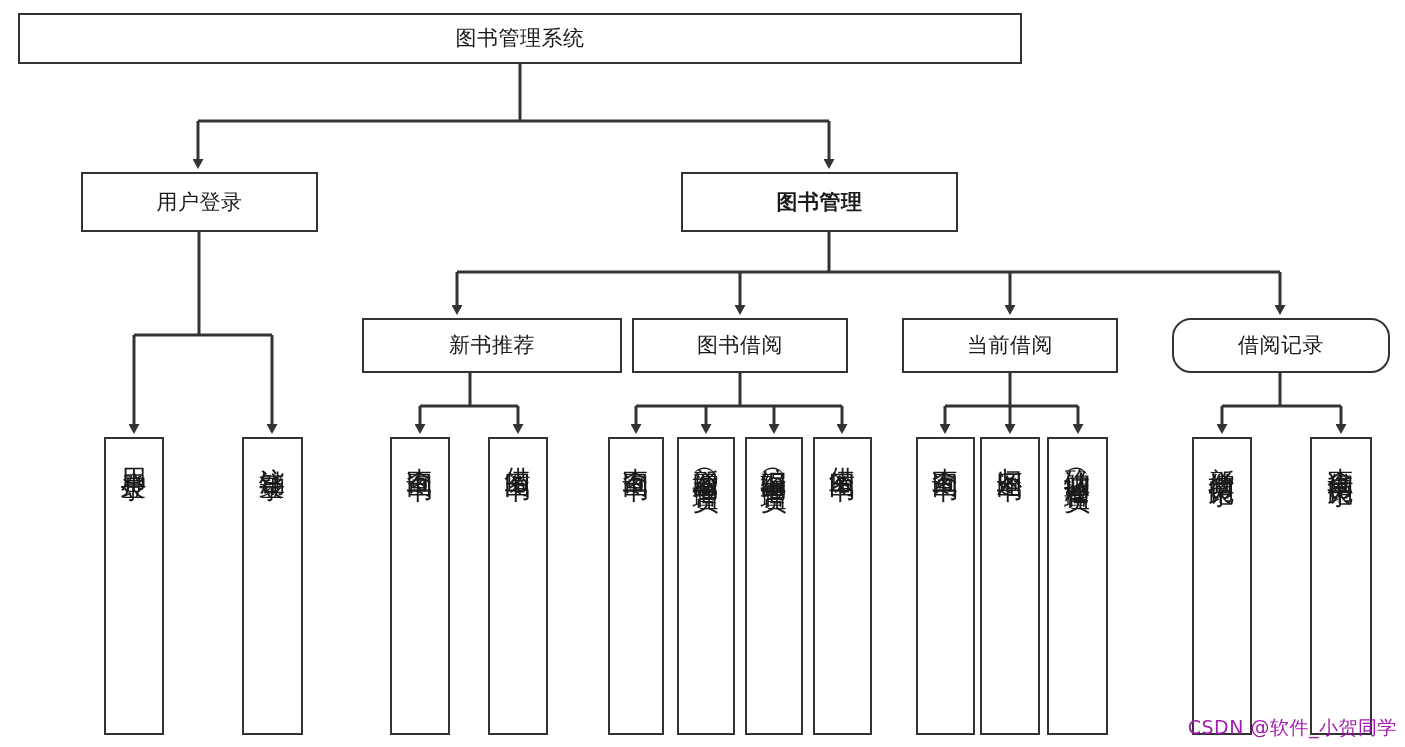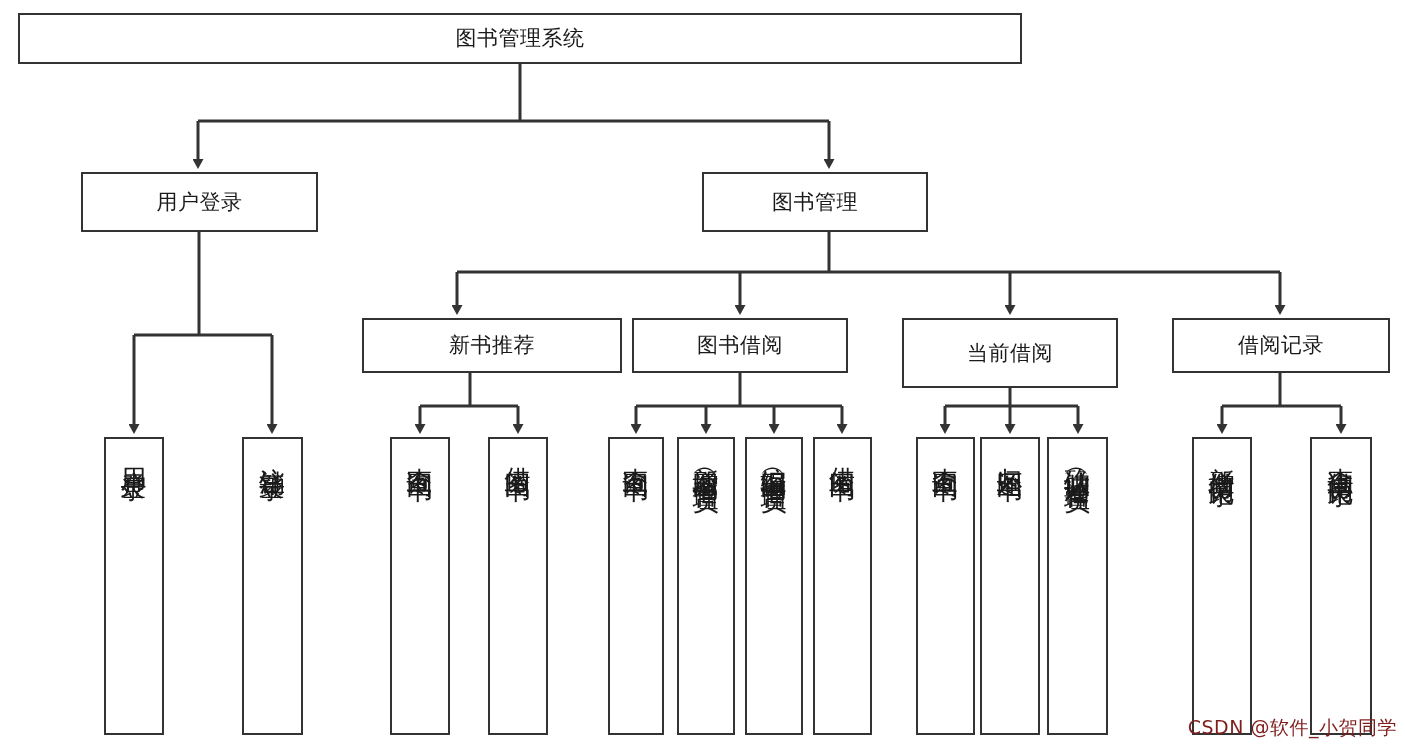--- a/index.html
+++ b/index.html
@@ -40,21 +40,21 @@
     font-size:26px;
     line-height:1.08;
     letter-spacing:3px;
     white-space:nowrap;
   }
   #watermark{
     position:absolute;
     right:8px;
     bottom:6px;
     font-size:19px;
-    color:#7f1d1d;
+    color:#a21caf;
     white-space:nowrap;
     letter-spacing:0.5px;
   }
 </style>
 </head>
 <body>
 
 <div id="diagram-root">
 
   <svg class="connectors" viewBox="0 0 1405 747" xmlns="http://www.w3.org/2000/svg">
@@ -107,33 +107,33 @@
     </g>
   </svg>
 
   <div id="nodes-layer">
       <div class="node" style="left: 18px; top: 13px; width: 1004px; height: 51px; border-color: rgb(51, 51, 51); background: rgb(255, 255, 255);">
         <span class="label">图书管理系统</span>
       </div>
       <div class="node" style="left: 81px; top: 172px; width: 237px; height: 60px; border-color: rgb(51, 51, 51); background: rgb(255, 255, 255);">
         <span class="label">用户登录</span>
       </div>
-      <div class="node" style="left: 702px; top: 172px; width: 226px; height: 60px; border-color: rgb(51, 51, 51); background: rgb(255, 255, 255);">
+      <div class="node" style="left: 681px; top: 172px; width: 277px; height: 60px; border-color: rgb(51, 51, 51); background: rgb(255, 255, 255); font-weight: bold;">
         <span class="label">图书管理</span>
       </div>
       <div class="node" style="left: 362px; top: 318px; width: 260px; height: 55px; border-color: rgb(51, 51, 51); background: rgb(255, 255, 255);">
         <span class="label">新书推荐</span>
       </div>
       <div class="node" style="left: 632px; top: 318px; width: 216px; height: 55px; border-color: rgb(51, 51, 51); background: rgb(255, 255, 255);">
         <span class="label">图书借阅</span>
       </div>
-      <div class="node" style="left: 902px; top: 318px; width: 216px; height: 70px; border-color: rgb(51, 51, 51); background: rgb(255, 255, 255);">
+      <div class="node" style="left: 902px; top: 318px; width: 216px; height: 55px; border-color: rgb(51, 51, 51); background: rgb(255, 255, 255);">
         <span class="label">当前借阅</span>
       </div>
-      <div class="node" style="left: 1172px; top: 318px; width: 218px; height: 55px; border-color: rgb(51, 51, 51); background: rgb(255, 255, 255);">
+      <div class="node" style="left: 1172px; top: 318px; width: 218px; height: 55px; border-color: rgb(51, 51, 51); background: rgb(255, 255, 255); border-radius: 19px;">
         <span class="label">借阅记录</span>
       </div>
       <div class="node vertical" style="left: 104px; top: 437px; width: 60px; height: 298px; border-color: rgb(51, 51, 51); background: rgb(255, 255, 255);">
         <span class="label">用户登录</span>
       </div>
       <div class="node vertical" style="left: 242px; top: 437px; width: 61px; height: 298px; border-color: rgb(51, 51, 51); background: rgb(255, 255, 255);">
         <span class="label">注销登录</span>
       </div>
       <div class="node vertical" style="left: 390px; top: 437px; width: 60px; height: 298px; border-color: rgb(51, 51, 51); background: rgb(255, 255, 255);">
         <span class="label">查询图书</span>

